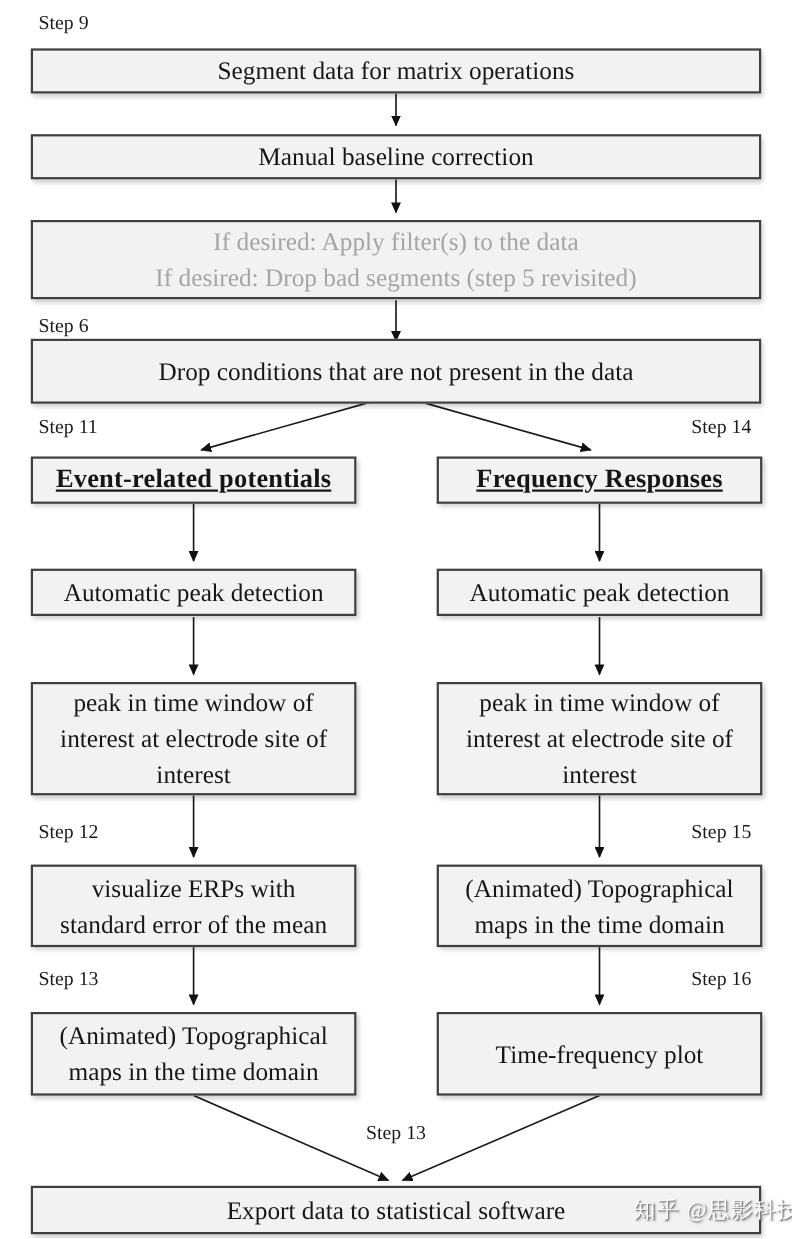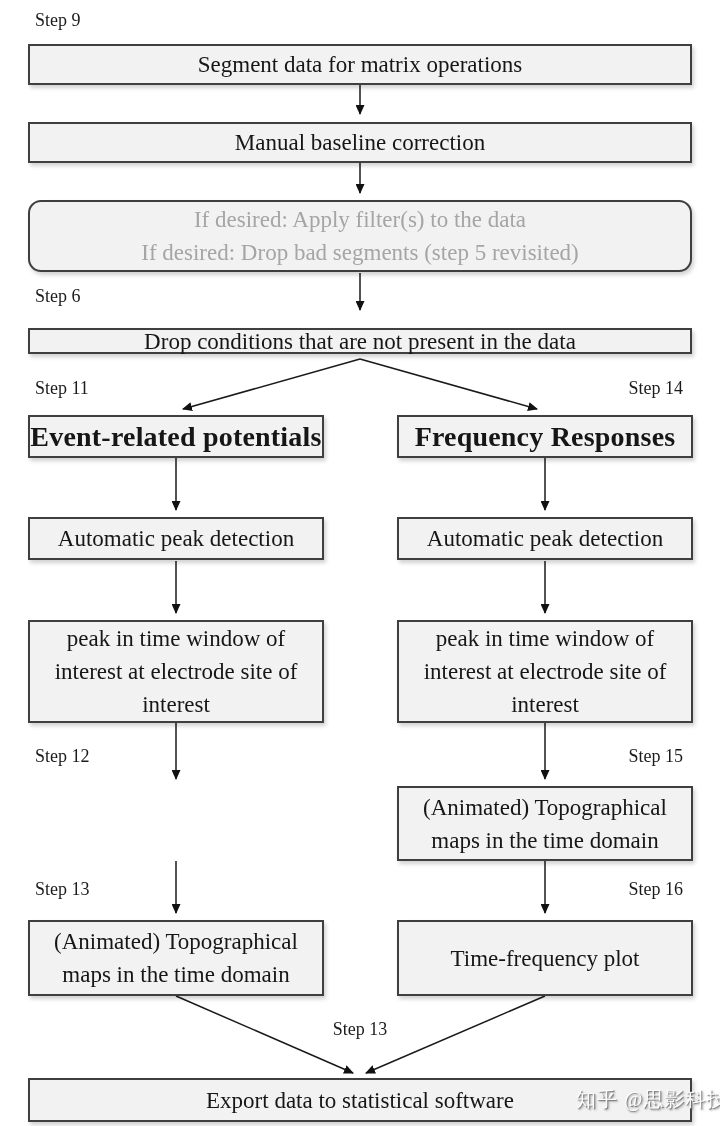--- a/index.html
+++ b/index.html
@@ -22,22 +22,22 @@
     flex-direction:column;
     align-items:center;
     justify-content:center;
     text-align:right;
     font-size:23px;
     line-height:33px;
   }
   .full{left:28px;width:664px;}
   .colL{left:28px;width:296px;}
   .colR{left:397px;width:296px;}
-  .bold{font-weight:bold;font-size:28px;letter-spacing:0.2px;}
-  .muted{color:#a5a5a5;border-radius:13px;}
+  .bold{font-weight:bold;font-size:24px;letter-spacing:0.2px;text-decoration:underline;}
+  .muted{color:#a5a5a5;}
   .ln{white-space:nowrap;}
   .step{
     position:absolute;
     font-size:18px;
     color:#1b1b1b;
     white-space:nowrap;
   }
   .step-center{left:0;width:720px;text-align:center;}
   .watermark{
     position:absolute;
@@ -89,21 +89,21 @@
     <div class="ln">Manual baseline correction</div>
   </div>
 
   <div class="box full muted" style="top:200px;height:72px">
     <div class="ln">If desired: Apply filter(s) to the data</div>
     <div class="ln">If desired: Drop bad segments (step 5 revisited)</div>
   </div>
 
   <div class="step" style="left:35px;top:286px">Step 6</div>
 
-  <div class="box full" style="top:328px;height:26px">
+  <div class="box full" style="top:308px;height:59px">
     <div class="ln">Drop conditions that are not present in the data</div>
   </div>
 
   <div class="step" style="left:35px;top:378px">Step 11</div>
   <div class="step" style="right:37px;top:378px">Step 14</div>
 
   <div class="box colL bold" style="top:415px;height:43px">
     <div class="ln">Event-related potentials</div>
   </div>
   <div class="box colR bold" style="top:415px;height:43px">
@@ -124,20 +124,24 @@
   </div>
   <div class="box colR" style="top:620px;height:103px">
     <div class="ln">peak in time window of</div>
     <div class="ln">interest at electrode site of</div>
     <div class="ln">interest</div>
   </div>
 
   <div class="step" style="left:35px;top:746px">Step 12</div>
   <div class="step" style="right:37px;top:746px">Step 15</div>
 
+  <div class="box colL" style="top:786px;height:75px">
+    <div class="ln">visualize ERPs with</div>
+    <div class="ln">standard error of the mean</div>
+  </div>
   <div class="box colR" style="top:786px;height:75px">
     <div class="ln">(Animated) Topographical</div>
     <div class="ln">maps in the time domain</div>
   </div>
 
   <div class="step" style="left:35px;top:879px">Step 13</div>
   <div class="step" style="right:37px;top:879px">Step 16</div>
 
   <div class="box colL" style="top:920px;height:76px">
     <div class="ln">(Animated) Topographical</div>

